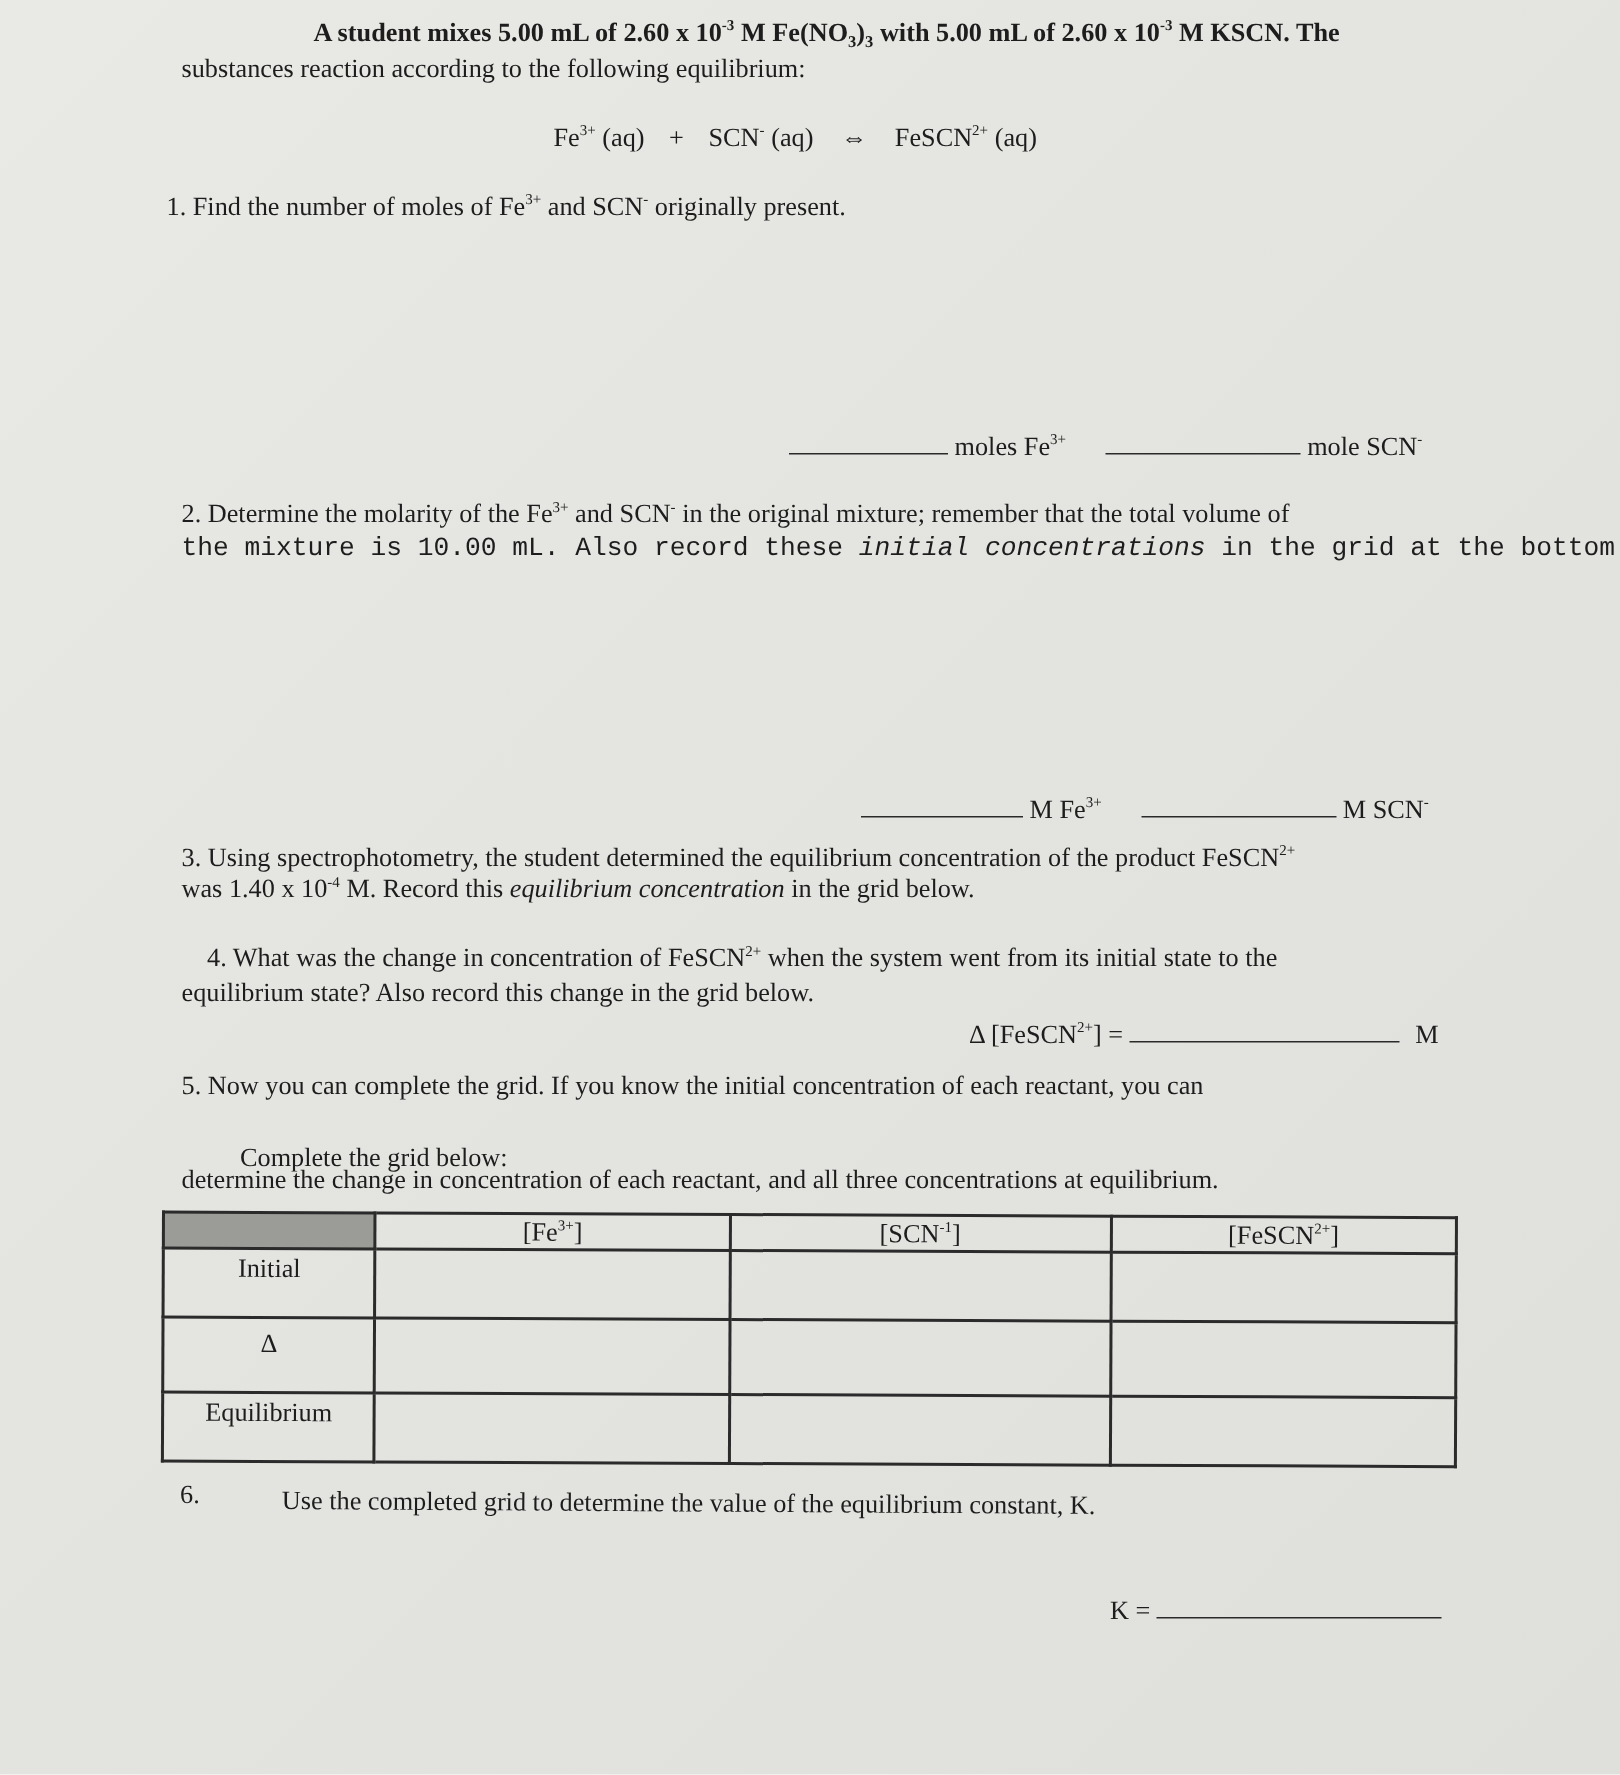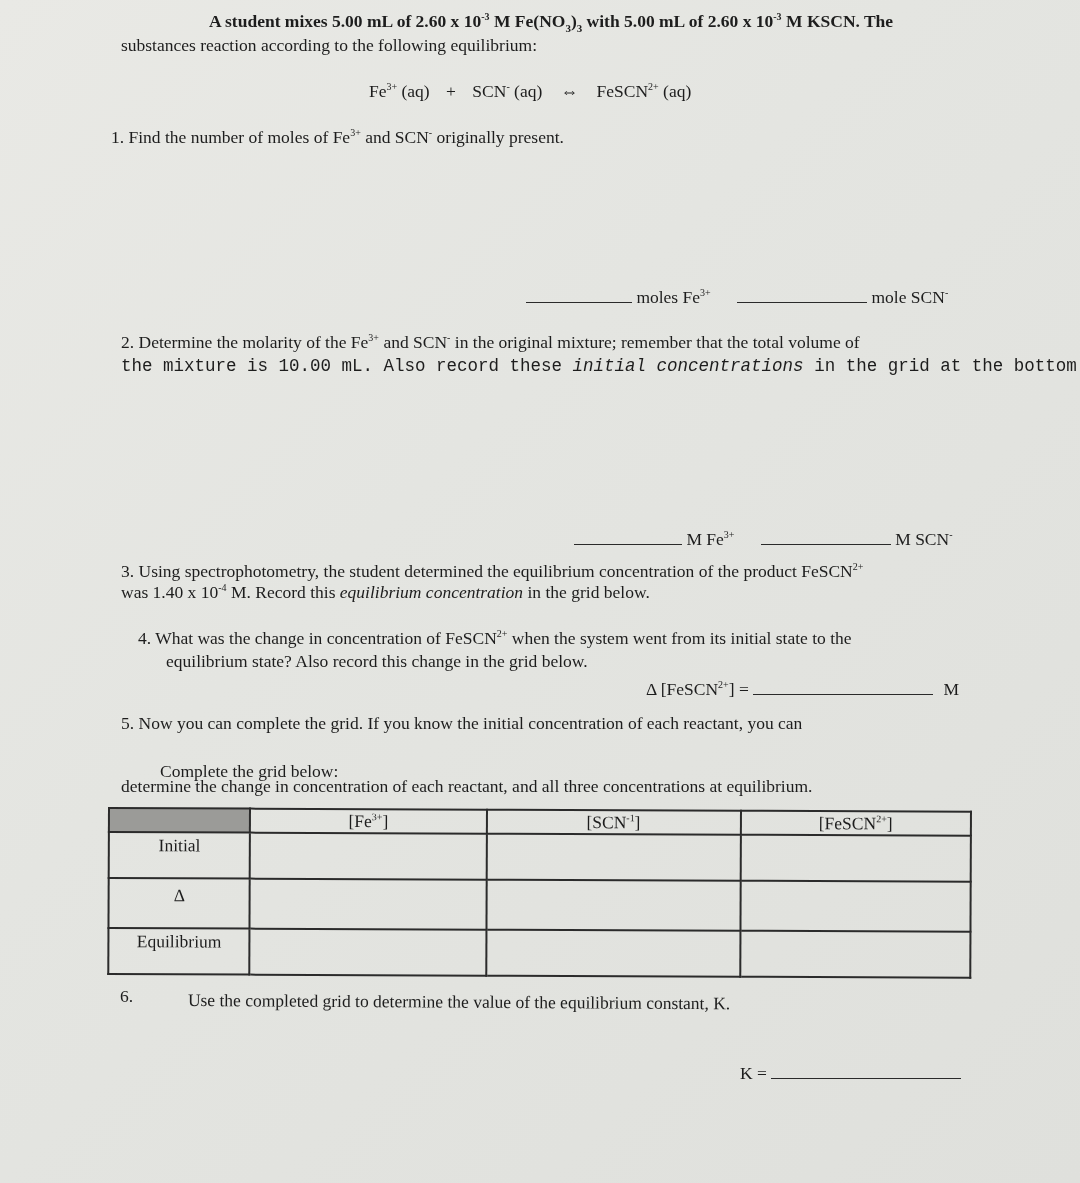--- a/index.html
+++ b/index.html
@@ -73,21 +73,21 @@
 <div class="abs txt" style="left:121px; top:560px;">
   <span>3.  Using spectrophotometry, the student determined the equilibrium concentration of the product FeSCN</span><sup>2+</sup>
 </div>
 <div class="abs txt" style="left:121px; top:581px;">
   <span>was 1.40 x 10</span><sup>-4</sup><span> M.  Record this </span><i>equilibrium concentration</i><span> in the grid below.</span>
 </div>
 
 <div class="abs txt" style="left:138px; top:627px;">
   <span>4.  What was the change in concentration of FeSCN</span><sup>2+</sup><span> when the system went from its initial state to the</span>
 </div>
-<div class="abs txt" style="left:121px; top:650px;margin-left:45px;">equilibrium state?  Also record this change in the grid below.</div>
+<div class="abs txt" style="left:121px; top:650px;">equilibrium state?  Also record this change in the grid below.</div>
 <div class="abs txt" style="left:646px; top:678px;">
   <span>Δ [FeSCN</span><sup>2+</sup><span>] =</span>
   <span class="blank" style="width:180px"></span>
   <span style="margin-left:6px">M</span>
 </div>
 
 <div class="abs txt" style="left:121px; top:712px;text-align:right;">5.  Now you can complete the grid.  If you know the initial concentration of each reactant, you can</div>
 <div class="abs txt" style="left:121px; top:739px;margin-top:36px;">determine the change in concentration of each reactant, and all three concentrations at equilibrium.</div>
 <div class="abs txt" style="left:121px; top:760px;margin-left:39px;">Complete the grid below:</div>
 

